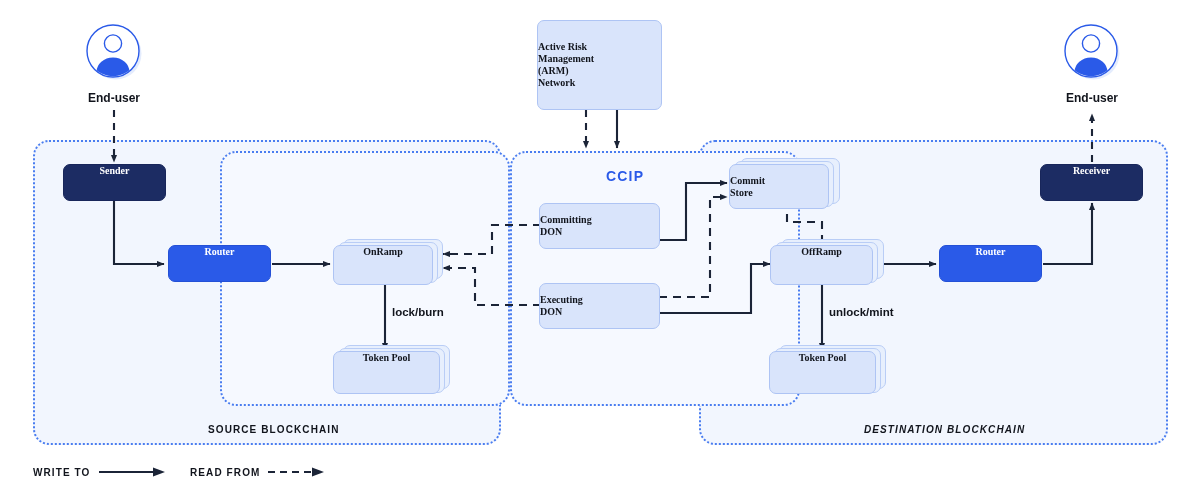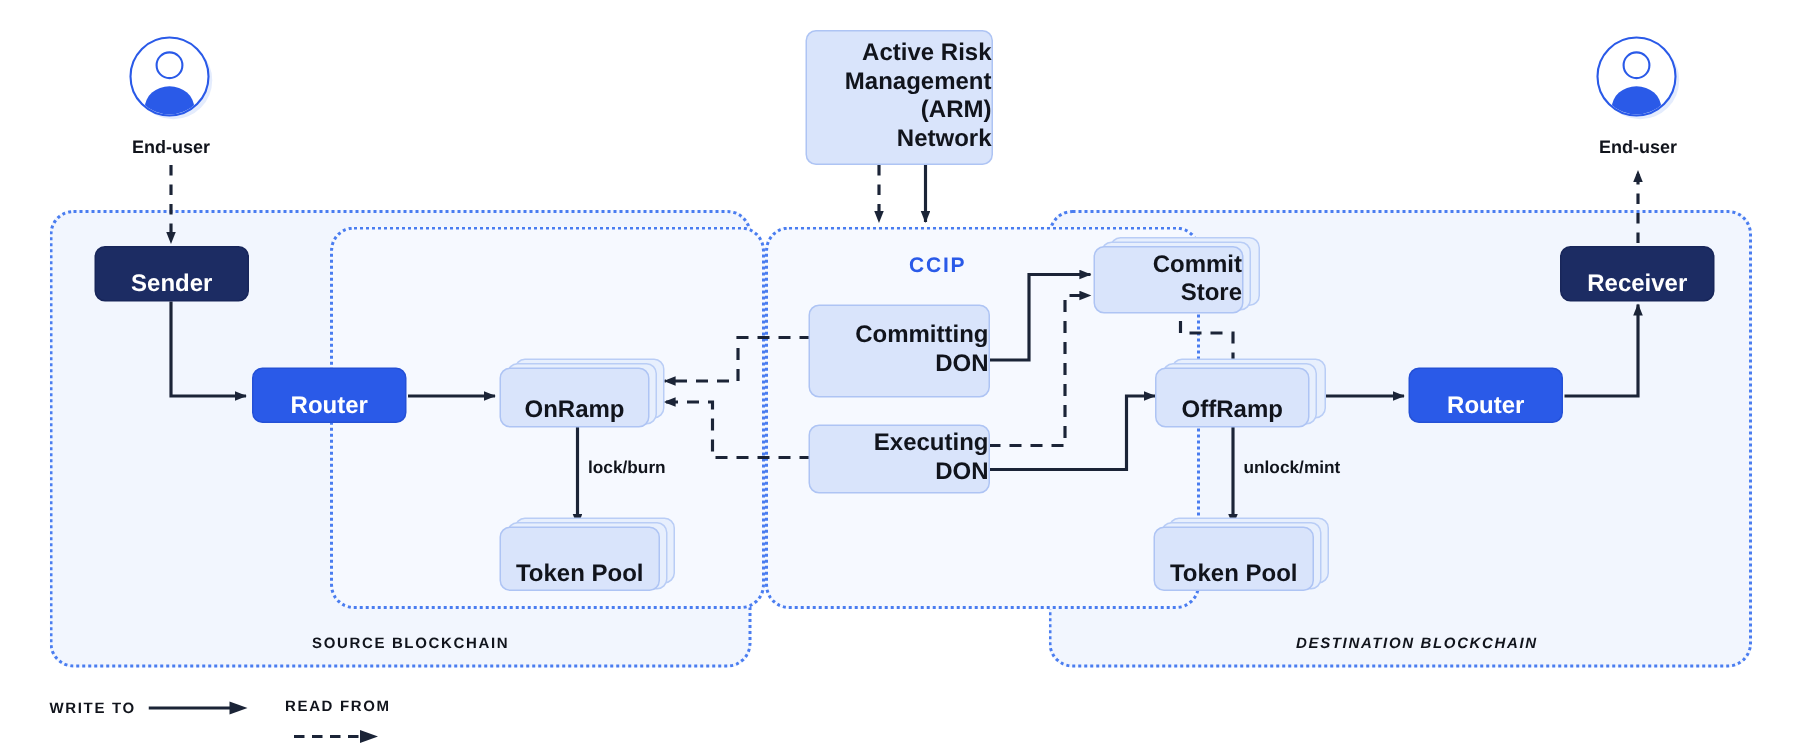--- a/index.html
+++ b/index.html
@@ -46,28 +46,29 @@
     font-weight: bold;
     letter-spacing: 1.2px;
     color: #2a5ae8;
     white-space: nowrap;
   }
   
   .node {
     position: absolute;
     box-sizing: border-box;
     display: flex;
-    align-items: flex-end;
+    align-items: flex-start;
     justify-content: center;
     text-align: center;
     border-radius: 7px;
-    font-size: 16px;
+    font-size: 10px;
     font-weight: bold;
     line-height: 1.18;
     z-index: 5;
+    font-family: Liberation Serif, serif;
   }
   .node.dark {
     background: #1c2c63;
     color: #ffffff;
     border: 1px solid #18265a;
   }
   .node.blue {
     background: #2a5ae8;
     color: #ffffff;
     border: 1px solid #2450d6;
@@ -240,21 +241,21 @@
   </div>
 
   <div class="stack" style="left:333px; top:345px; width:120px; height:54px;">
     <div class="layer" style="left:10px; top:0; width:107px; height:44px;"></div>
     <div class="layer" style="left:5px; top:3px; width:107px; height:45px;"></div>
   </div>
   <div class="node light" style="left:333px; top:351px; width:107px; height:43px;">
     <span>Token Pool</span>
   </div>
 
-  <div class="node light" style="left:539px; top:203px; width:121px; height:62px; flex-direction:column;">
+  <div class="node light" style="left:539px; top:203px; width:121px; height:46px; flex-direction:column;">
     <span>Committing</span>
     <span>DON</span>
   </div>
 
   <div class="node light" style="left:539px; top:283px; width:121px; height:46px; flex-direction:column;">
     <span>Executing</span>
     <span>DON</span>
   </div>
 
   <div class="stack" style="left:729px; top:158px; width:120px; height:56px;">
@@ -294,21 +295,21 @@
   <div class="edge-label" style="left:829px; top:306px;">unlock/mint</div>
 
   <div class="legend-item" style="left:33px; top:466px;">
     <span class="legend-text">WRITE TO</span>
     <svg width="68" height="12" viewBox="0 0 68 12">
       <line x1="0" y1="6" x2="56" y2="6" stroke="#1b2437" stroke-width="2.1"></line>
       <path d="M54,1.6 L66,6 L54,10.4 z" fill="#1b2437"></path>
     </svg>
   </div>
 
-  <div class="legend-item" style="left:190px; top:466px;flex-direction:column;">
+  <div class="legend-item" style="left:190px; top:466px;">
     <span class="legend-text">READ FROM</span>
     <svg width="58" height="12" viewBox="0 0 58 12">
       <line x1="0" y1="6" x2="46" y2="6" stroke="#1b2437" stroke-width="2.1" stroke-dasharray="7,5"></line>
       <path d="M44,1.6 L56,6 L44,10.4 z" fill="#1b2437"></path>
     </svg>
   </div>
 
 </div>
 
 </body></html>

